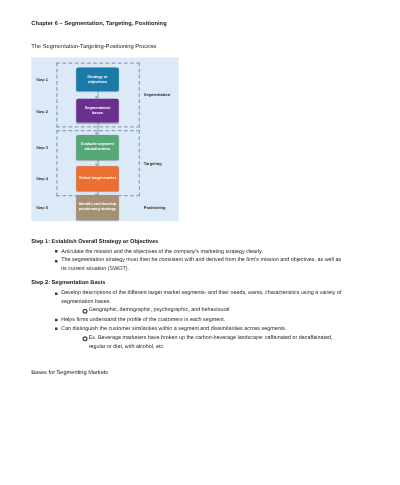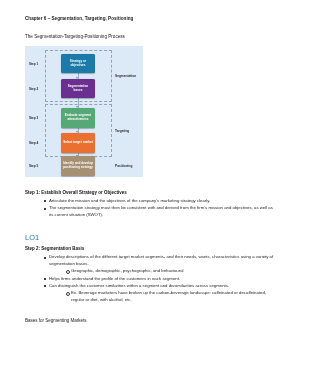--- a/index.html
+++ b/index.html
@@ -182,21 +182,20 @@
 
     </div>
   </div>
 
   <div class="sec-head">Step 1: Establish Overall Strategy or Objectives</div>
   <ul class="lvl1">
     <li>Articulate the mission and the objectives of the company's marketing strategy clearly.</li>
     <li>The segmentation strategy must then be consistent with and derived from the firm's mission and objectives, as well as its current situation (SWOT).</li>
   </ul>
 
-  <div class="lo-head">LO1</div>
   <div class="sec-head-tight">Step 2: Segmentation Basis</div>
 
   <ul class="lvl1">
     <li>
       <span>Develop descriptions of the different target market segments- and their needs, wants, characteristics using a variety of segmentation bases.</span>
       <ul class="lvl2">
         <li>Geographic, demographic, psychographic, and behavioural</li>
       </ul>
     </li>
     <li>

